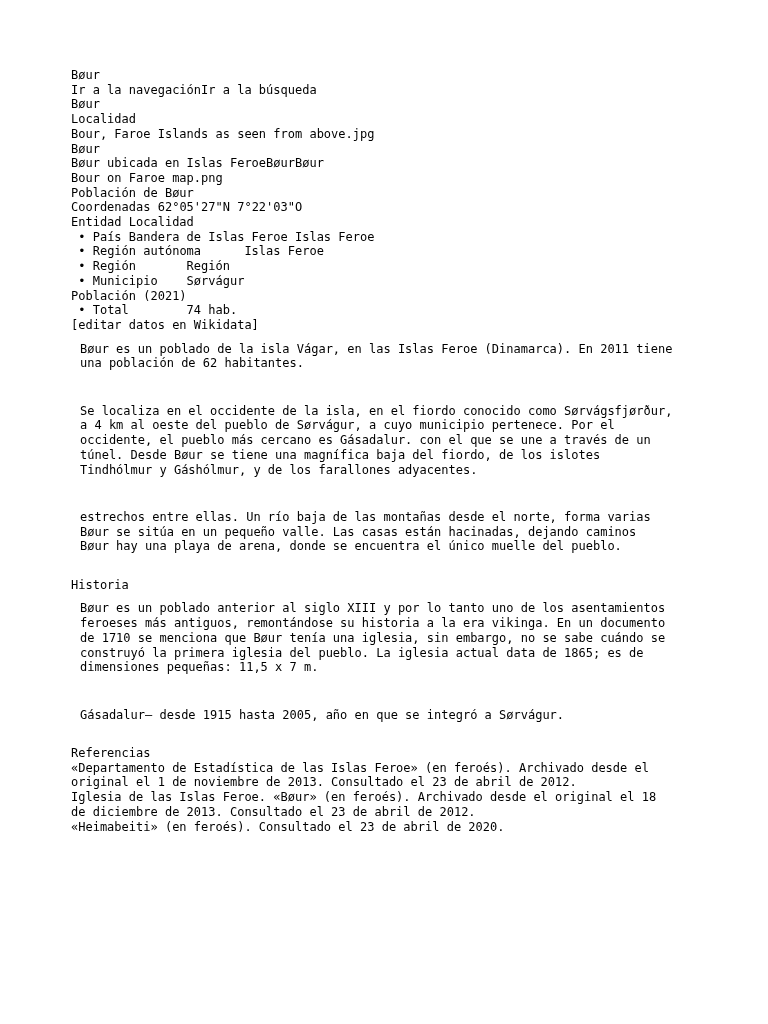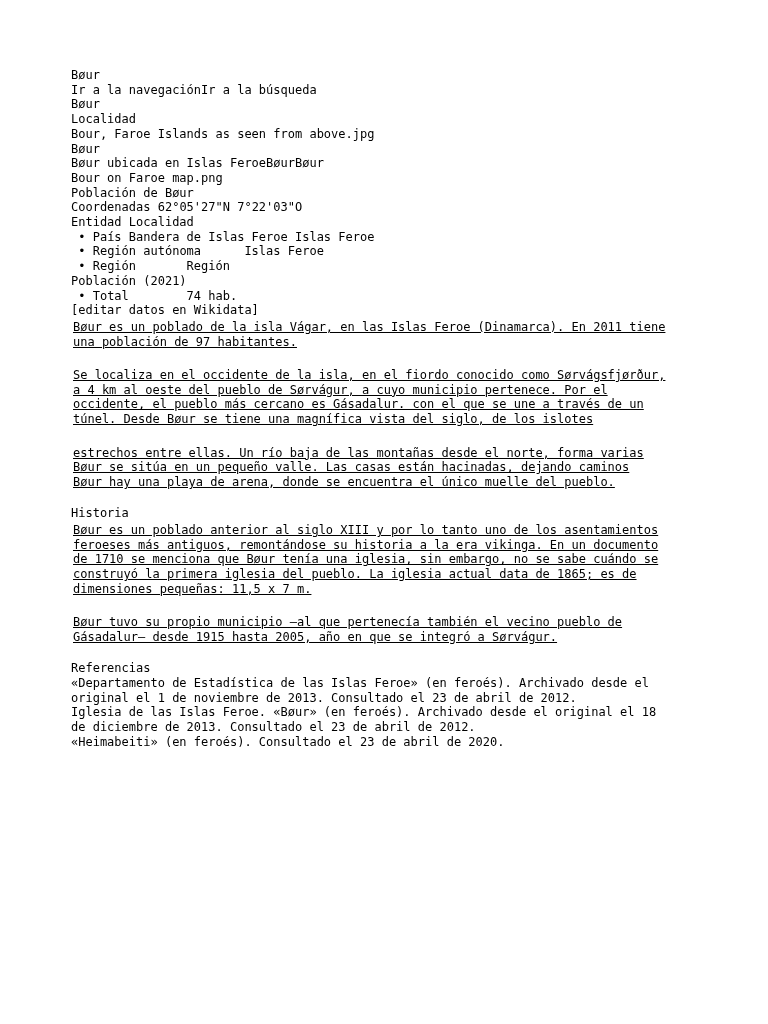--- a/index.html
+++ b/index.html
@@ -29,23 +29,22 @@
     letter-spacing: 0px;
     font-weight: normal;
   }
   .blank {
     height: 14.7px;
   }
   .bullet-line {
     padding-left: 0;
   }
   .para {
-    margin: 2px;
+    margin: 9px;
     padding: 0;
-    text-decoration: underline;
   }
 </style>
 </head>
 <body>
 
 <div id="doc">
 
   <div class="line">Bøur</div>
   <div class="line">Ir a la navegaciónIr a la búsqueda</div>
 
@@ -58,62 +57,63 @@
   <div class="line">Población de Bøur</div>
 
   <div class="line"><span>Coordenadas</span><span> </span><span>62°05'27"N 7°22'03"O</span></div>
 
   <div class="line"><span>Entidad</span><span>	</span><span>Localidad</span></div>
 
   <div id="infobox-rows">
       <div class="line bullet-line"><span> • </span><span>País</span><span>	</span><span>Bandera de Islas Feroe Islas Feroe</span></div>
       <div class="line bullet-line"><span> • </span><span>Región autónoma</span><span>	</span><span>Islas Feroe</span></div>
       <div class="line bullet-line"><span> • </span><span>Región</span><span>	</span><span>Región</span></div>
+      <div class="line bullet-line"><span> • </span><span>Municipio</span><span>	</span><span>Sørvágur</span></div>
     </div>
 
   <div class="line">Población (2021)</div>
 
   <div id="population-rows">
       <div class="line bullet-line"><span> • </span><span>Total</span><span>	</span><span>74 hab.</span></div>
     </div>
 
   <div class="line">[editar datos en Wikidata]</div>
 
   <div id="lead-paragraph" class="para">
       <div class="line">Bøur es un poblado de la isla Vágar, en las Islas Feroe (Dinamarca). En 2011 tiene</div>
-      <div class="line">una población de 97 habitantes.</div>
+      <div class="line">una población de 62 habitantes.</div>
     </div>
   <div class="blank"></div>
 
   <div id="geography-paragraph" class="para">
       <div class="line">Se localiza en el occidente de la isla, en el fiordo conocido como Sørvágsfjørður,</div>
       <div class="line">a 4 km al oeste del pueblo de Sørvágur, a cuyo municipio pertenece. Por el</div>
       <div class="line">occidente, el pueblo más cercano es Gásadalur. con el que se une a través de un</div>
-      <div class="line">túnel. Desde Bøur se tiene una magnífica vista del siglo, de los islotes</div>
+      <div class="line">túnel. Desde Bøur se tiene una magnífica baja del fiordo, de los islotes</div>
+      <div class="line">Tindhólmur y Gáshólmur, y de los farallones adyacentes.</div>
     </div>
   <div class="blank"></div>
 
   <div id="village-paragraph" class="para">
       <div class="line">estrechos entre ellas. Un río baja de las montañas desde el norte, forma varias</div>
       <div class="line">Bøur se sitúa en un pequeño valle. Las casas están hacinadas, dejando caminos</div>
       <div class="line">Bøur hay una playa de arena, donde se encuentra el único muelle del pueblo.</div>
     </div>
   <div class="blank"></div>
 
   <div class="line">Historia</div>
   <div id="history-paragraph-1" class="para">
       <div class="line">Bøur es un poblado anterior al siglo XIII y por lo tanto uno de los asentamientos</div>
       <div class="line">feroeses más antiguos, remontándose su historia a la era vikinga. En un documento</div>
       <div class="line">de 1710 se menciona que Bøur tenía una iglesia, sin embargo, no se sabe cuándo se</div>
       <div class="line">construyó la primera iglesia del pueblo. La iglesia actual data de 1865; es de</div>
       <div class="line">dimensiones pequeñas: 11,5 x 7 m.</div>
     </div>
   <div class="blank"></div>
   <div id="history-paragraph-2" class="para">
-      <div class="line">Bøur tuvo su propio municipio —al que pertenecía también el vecino pueblo de</div>
       <div class="line">Gásadalur— desde 1915 hasta 2005, año en que se integró a Sørvágur.</div>
     </div>
   <div class="blank"></div>
 
   <div class="line">Referencias</div>
   <div id="references-list">
       <div class="line">«Departamento de Estadística de las Islas Feroe» (en feroés). Archivado desde el</div>
       <div class="line">original el 1 de noviembre de 2013. Consultado el 23 de abril de 2012.</div>
       <div class="line">Iglesia de las Islas Feroe. «Bøur» (en feroés). Archivado desde el original el 18</div>
       <div class="line">de diciembre de 2013. Consultado el 23 de abril de 2012.</div>

